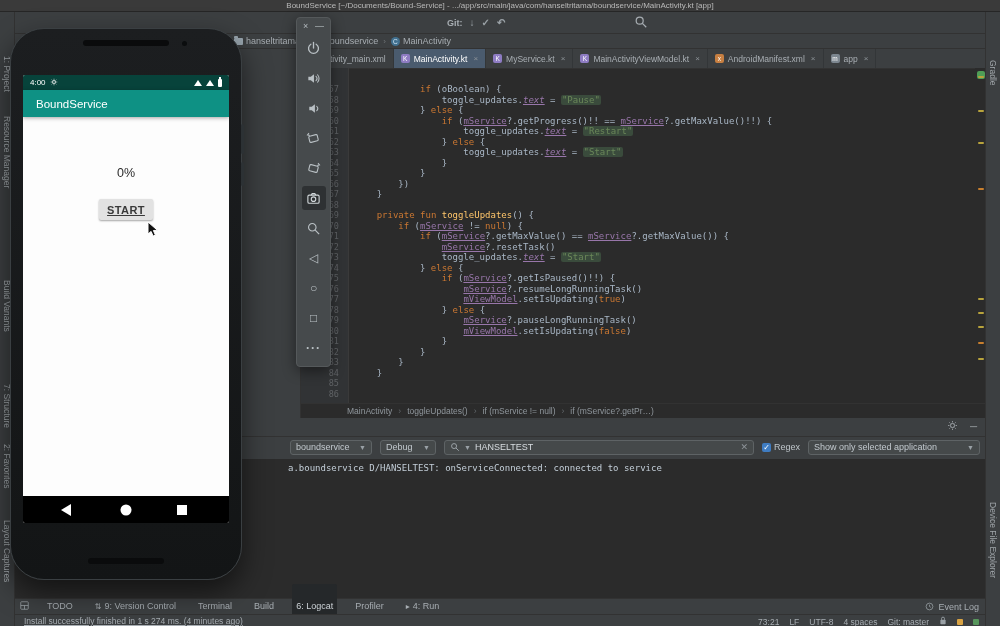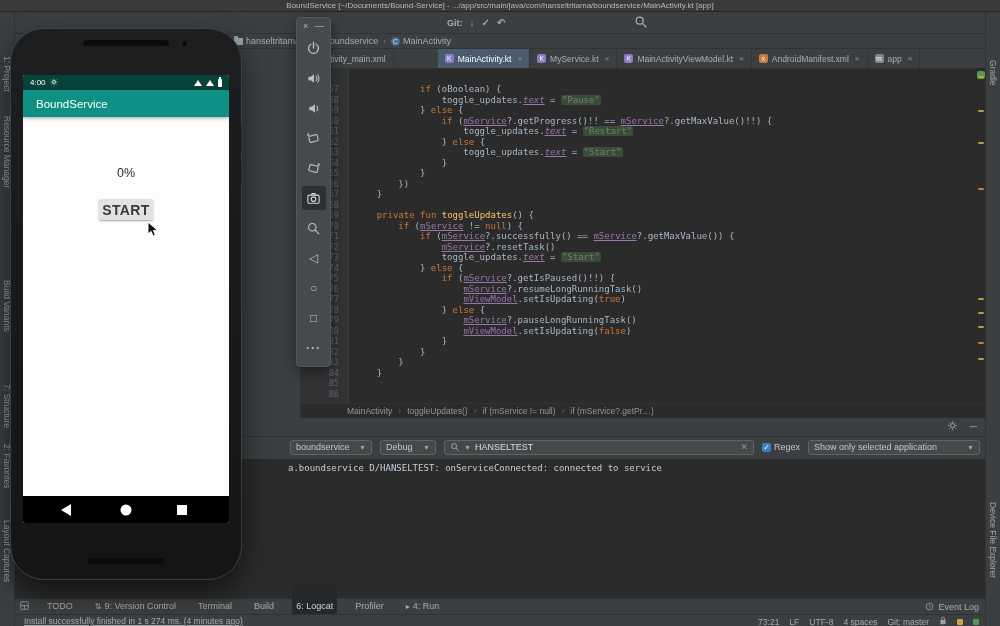--- a/index.html
+++ b/index.html
@@ -24,21 +24,21 @@
   .classicon{width:9px;height:9px;border-radius:50%;background:#41708f;color:#d6e9f7;font-size:6.5px;line-height:9px;text-align:center;display:inline-block;}
   
   .stripe{position:absolute;top:12px;bottom:0;width:14px;background:#3c3f41;z-index:2;}
   .stripe.left{left:0;border-right:1px solid #323232;}
   .stripe.right{right:0;border-left:1px solid #323232;}
   .stripe-label{position:absolute;left:2px;writing-mode:vertical-rl;font-size:8.5px;color:#a0a6aa;white-space:nowrap;}
   
   .editor{position:absolute;left:300px;top:49px;width:687px;height:369px;background:#2b2b2b;border-left:1px solid #323232;box-sizing:border-box;}
   .tabsbar{position:absolute;left:0;top:0;right:0;height:19px;background:#3c3f41;border-bottom:1px solid #323232;display:flex;}
   .tab{display:flex;align-items:center;gap:4px;padding:0 7px;font-size:8.5px;color:#a9afb4;border-right:1px solid #333638;cursor:default;}
-  .tab.sel{background:#4a5b6e;color:#fff;margin-left:44px;}
+  .tab.sel{background:#4a5b6e;color:#fff;}
   .tab .ficon{width:9px;height:9px;border-radius:2px;font-size:6.5px;line-height:9px;text-align:center;color:#fff;flex:0 0 auto;}
   .tab .x{color:#8d9398;font-size:8px;margin-left:2px;}
   .code-wrap{position:absolute;left:0;top:19px;right:12px;bottom:14px;display:flex;overflow:hidden;}
   .gutter{width:48px;background:#313335;border-right:1px solid #3a3a3a;box-sizing:border-box;
           font-family:"DejaVu Sans Mono",monospace;font-size:8.5px;color:#606366;text-align:right;
           padding:16px 9px 0 0;line-height:10.5px;}
   .code{flex:1;font-family:"DejaVu Sans Mono",monospace;font-size:9px;line-height:10.5px;color:#a9b7c6;
         padding:16px 0 0 6px;overflow:hidden;}
   .cl{white-space:pre;height:10.5px;}
   .gl{height:10.5px;}
@@ -105,21 +105,21 @@
   .p-status .spacer{flex:1;}
   .tri-up{width:0;height:0;border-left:4px solid transparent;border-right:4px solid transparent;border-bottom:6px solid #fff;}
   .batt{width:4px;height:8px;background:#fff;border-radius:1px;position:relative;}
   .batt:before{content:"";position:absolute;top:-2px;left:1px;width:2px;height:2px;background:#fff;}
   .p-appbar{height:27px;display:flex;align-items:center;padding-left:13px;color:#fff;font-size:11.5px;font-weight:500;
             box-shadow:0 1px 4px rgba(0,0,0,.35);position:relative;z-index:2;}
   .p-content{flex:1;background:#fdfdfd;position:relative;}
   .p-progress{position:absolute;top:49px;left:0;right:0;text-align:center;font-size:12.5px;color:#2b2b2b;}
   .p-button{position:absolute;top:82px;left:50%;transform:translateX(-50%);width:54px;height:21px;background:#e2e2e2;
             border-radius:2px;box-shadow:0 1px 2px rgba(0,0,0,.35);display:flex;align-items:center;justify-content:center;
-            font-size:14px;font-weight:bold;color:#3a3a3a;letter-spacing:.4px;}
+            font-size:11px;font-weight:bold;color:#3a3a3a;letter-spacing:.4px;text-decoration:underline;}
   .p-nav{height:27px;background:#000;position:relative;}
   .nav-back{position:absolute;left:21%;top:50%;transform:translate(-50%,-50%);width:0;height:0;
             border-top:6px solid transparent;border-bottom:6px solid transparent;border-right:10px solid #fff;}
   .nav-home{position:absolute;left:50%;top:50%;transform:translate(-50%,-50%);width:11px;height:11px;border-radius:50%;background:#fff;}
   .nav-recent{position:absolute;left:77%;top:50%;transform:translate(-50%,-50%);width:10px;height:10px;background:#fff;}
   .cursor{position:absolute;left:147px;top:221px;z-index:40;}
 </style>
 </head>
 <body>
 
@@ -247,21 +247,21 @@
           <div class="cl"><span class="d">                    toggle_updates.</span><span class="p">text</span><span class="d"> = </span><span class="sh">"Restart"</span></div>
           <div class="cl"><span class="d">                } </span><span class="k">else</span><span class="d"> {</span></div>
           <div class="cl"><span class="d">                    toggle_updates.</span><span class="p">text</span><span class="d"> = </span><span class="sh">"Start"</span></div>
           <div class="cl"><span class="d">                }</span></div>
           <div class="cl"><span class="d">            }</span></div>
           <div class="cl"><span class="d">        })</span></div>
           <div class="cl"><span class="d">    }</span></div>
           <div class="cl">&nbsp;</div>
           <div class="cl"><span class="d">    </span><span class="k">private</span><span class="d"> </span><span class="k">fun</span><span class="d"> </span><span class="m">toggleUpdates</span><span class="d">() {</span></div>
           <div class="cl"><span class="d">        </span><span class="k">if</span><span class="d"> (</span><span class="v">mService</span><span class="d"> != </span><span class="k">null</span><span class="d">) {</span></div>
-          <div class="cl"><span class="d">            </span><span class="k">if</span><span class="d"> (</span><span class="v">mService</span><span class="d">?.successfully() == </span><span class="v">mService</span><span class="d">?.getMaxValue()) {</span></div>
+          <div class="cl"><span class="d">            </span><span class="k">if</span><span class="d"> (</span><span class="v">mService</span><span class="d">?.getMaxValue() == </span><span class="v">mService</span><span class="d">?.getMaxValue()) {</span></div>
           <div class="cl"><span class="d">                </span><span class="v">mService</span><span class="d">?.resetTask()</span></div>
           <div class="cl"><span class="d">                toggle_updates.</span><span class="p">text</span><span class="d"> = </span><span class="sh">"Start"</span></div>
           <div class="cl"><span class="d">            } </span><span class="k">else</span><span class="d"> {</span></div>
           <div class="cl"><span class="d">                </span><span class="k">if</span><span class="d"> (</span><span class="v">mService</span><span class="d">?.getIsPaused()!!) {</span></div>
           <div class="cl"><span class="d">                    </span><span class="v">mService</span><span class="d">?.resumeLongRunningTask()</span></div>
           <div class="cl"><span class="d">                    </span><span class="v">mViewModel</span><span class="d">.setIsUpdating(</span><span class="k">true</span><span class="d">)</span></div>
           <div class="cl"><span class="d">                } </span><span class="k">else</span><span class="d"> {</span></div>
           <div class="cl"><span class="d">                    </span><span class="v">mService</span><span class="d">?.pauseLongRunningTask()</span></div>
           <div class="cl"><span class="d">                    </span><span class="v">mViewModel</span><span class="d">.setIsUpdating(</span><span class="k">false</span><span class="d">)</span></div>
           <div class="cl"><span class="d">                }</span></div>

